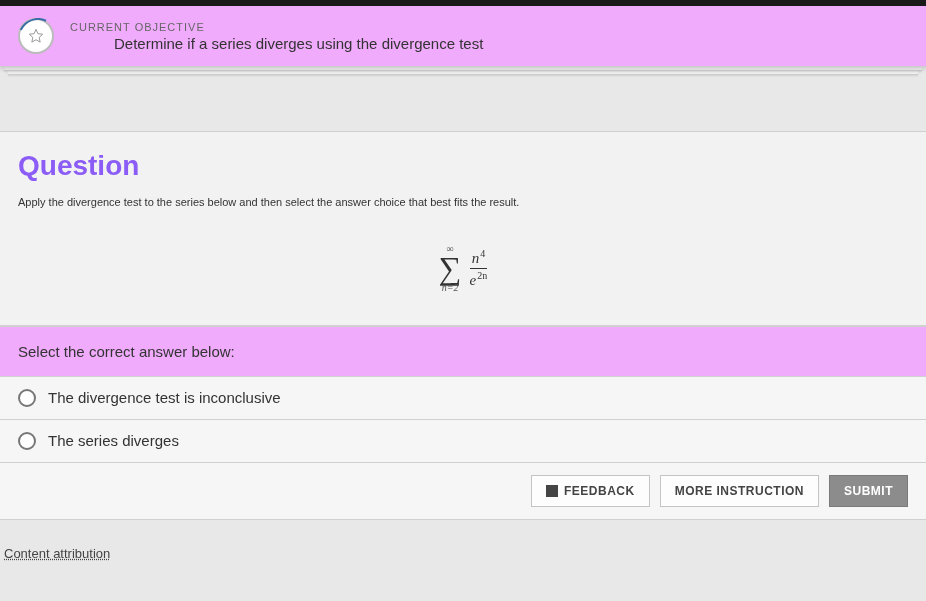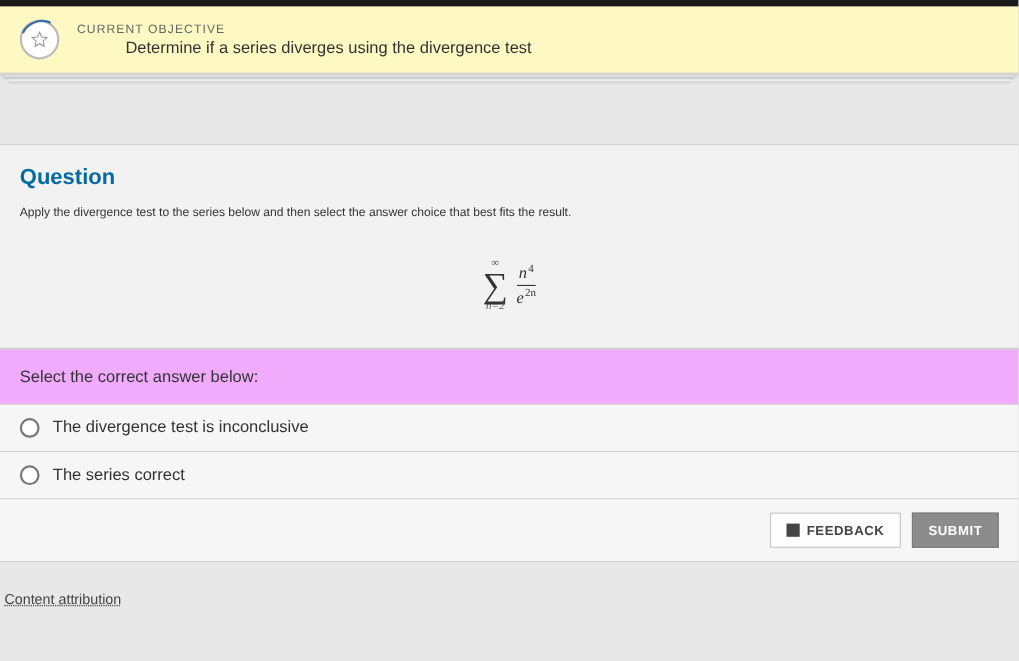--- a/index.html
+++ b/index.html
@@ -10,21 +10,21 @@
       height: 601px;
       overflow: hidden;
       position: relative;
     }
     .top-black {
       background: #1a1a1a;
       height: 6px;
       width: 100%;
     }
     .objective-card {
-      background: #fef9c3;
+      background: #f0abfc;
       margin: 0;
       padding: 12px 18px 12px 18px;
       border-bottom: 1px solid #ccc;
       box-shadow: 0 2px 4px rgba(0,0,0,0.15);
       display: flex;
       align-items: center;
       gap: 16px;
       position: relative;
       z-index: 3;
     }
@@ -81,23 +81,23 @@
       margin-left: 44px;
     }
     .spacer { height: 56px; }
     .question-section {
       background: #f2f2f2;
       padding: 18px 18px 14px 18px;
       border-top: 1px solid #d0d0d0;
       border-bottom: 1px solid #d0d0d0;
     }
     .question-heading {
-      font-size: 20px;
+      font-size: 28px;
       font-weight: 600;
-      color: #0369a1;
+      color: #8b5cf6;
       margin-bottom: 14px;
     }
     .question-prompt {
       font-size: 11px;
       color: #333;
       margin-bottom: 20px;
     }
     .formula {
       text-align: center;
       padding: 10px 0 18px 0;
@@ -253,28 +253,31 @@
 
 <div class="select-prompt-row">Select the correct answer below:</div>
 
 <div class="answer-row">
   <div class="radio"></div>
   <div class="answer-label">The divergence test is inconclusive</div>
 </div>
 
 <div class="answer-row">
   <div class="radio"></div>
-  <div class="answer-label">The series correct</div>
+  <div class="answer-label">The series diverges</div>
 </div>
 
 <div class="actions-row">
   <button class="btn">
     <span class="flag-icon"></span>
     <span>FEEDBACK</span>
   </button>
+  <button class="btn">
+    <span>MORE INSTRUCTION</span>
+  </button>
   <button class="btn btn-submit">
     <span>SUBMIT</span>
   </button>
 </div>
 
 <div class="attribution">Content attribution</div>
 
 
 
 

